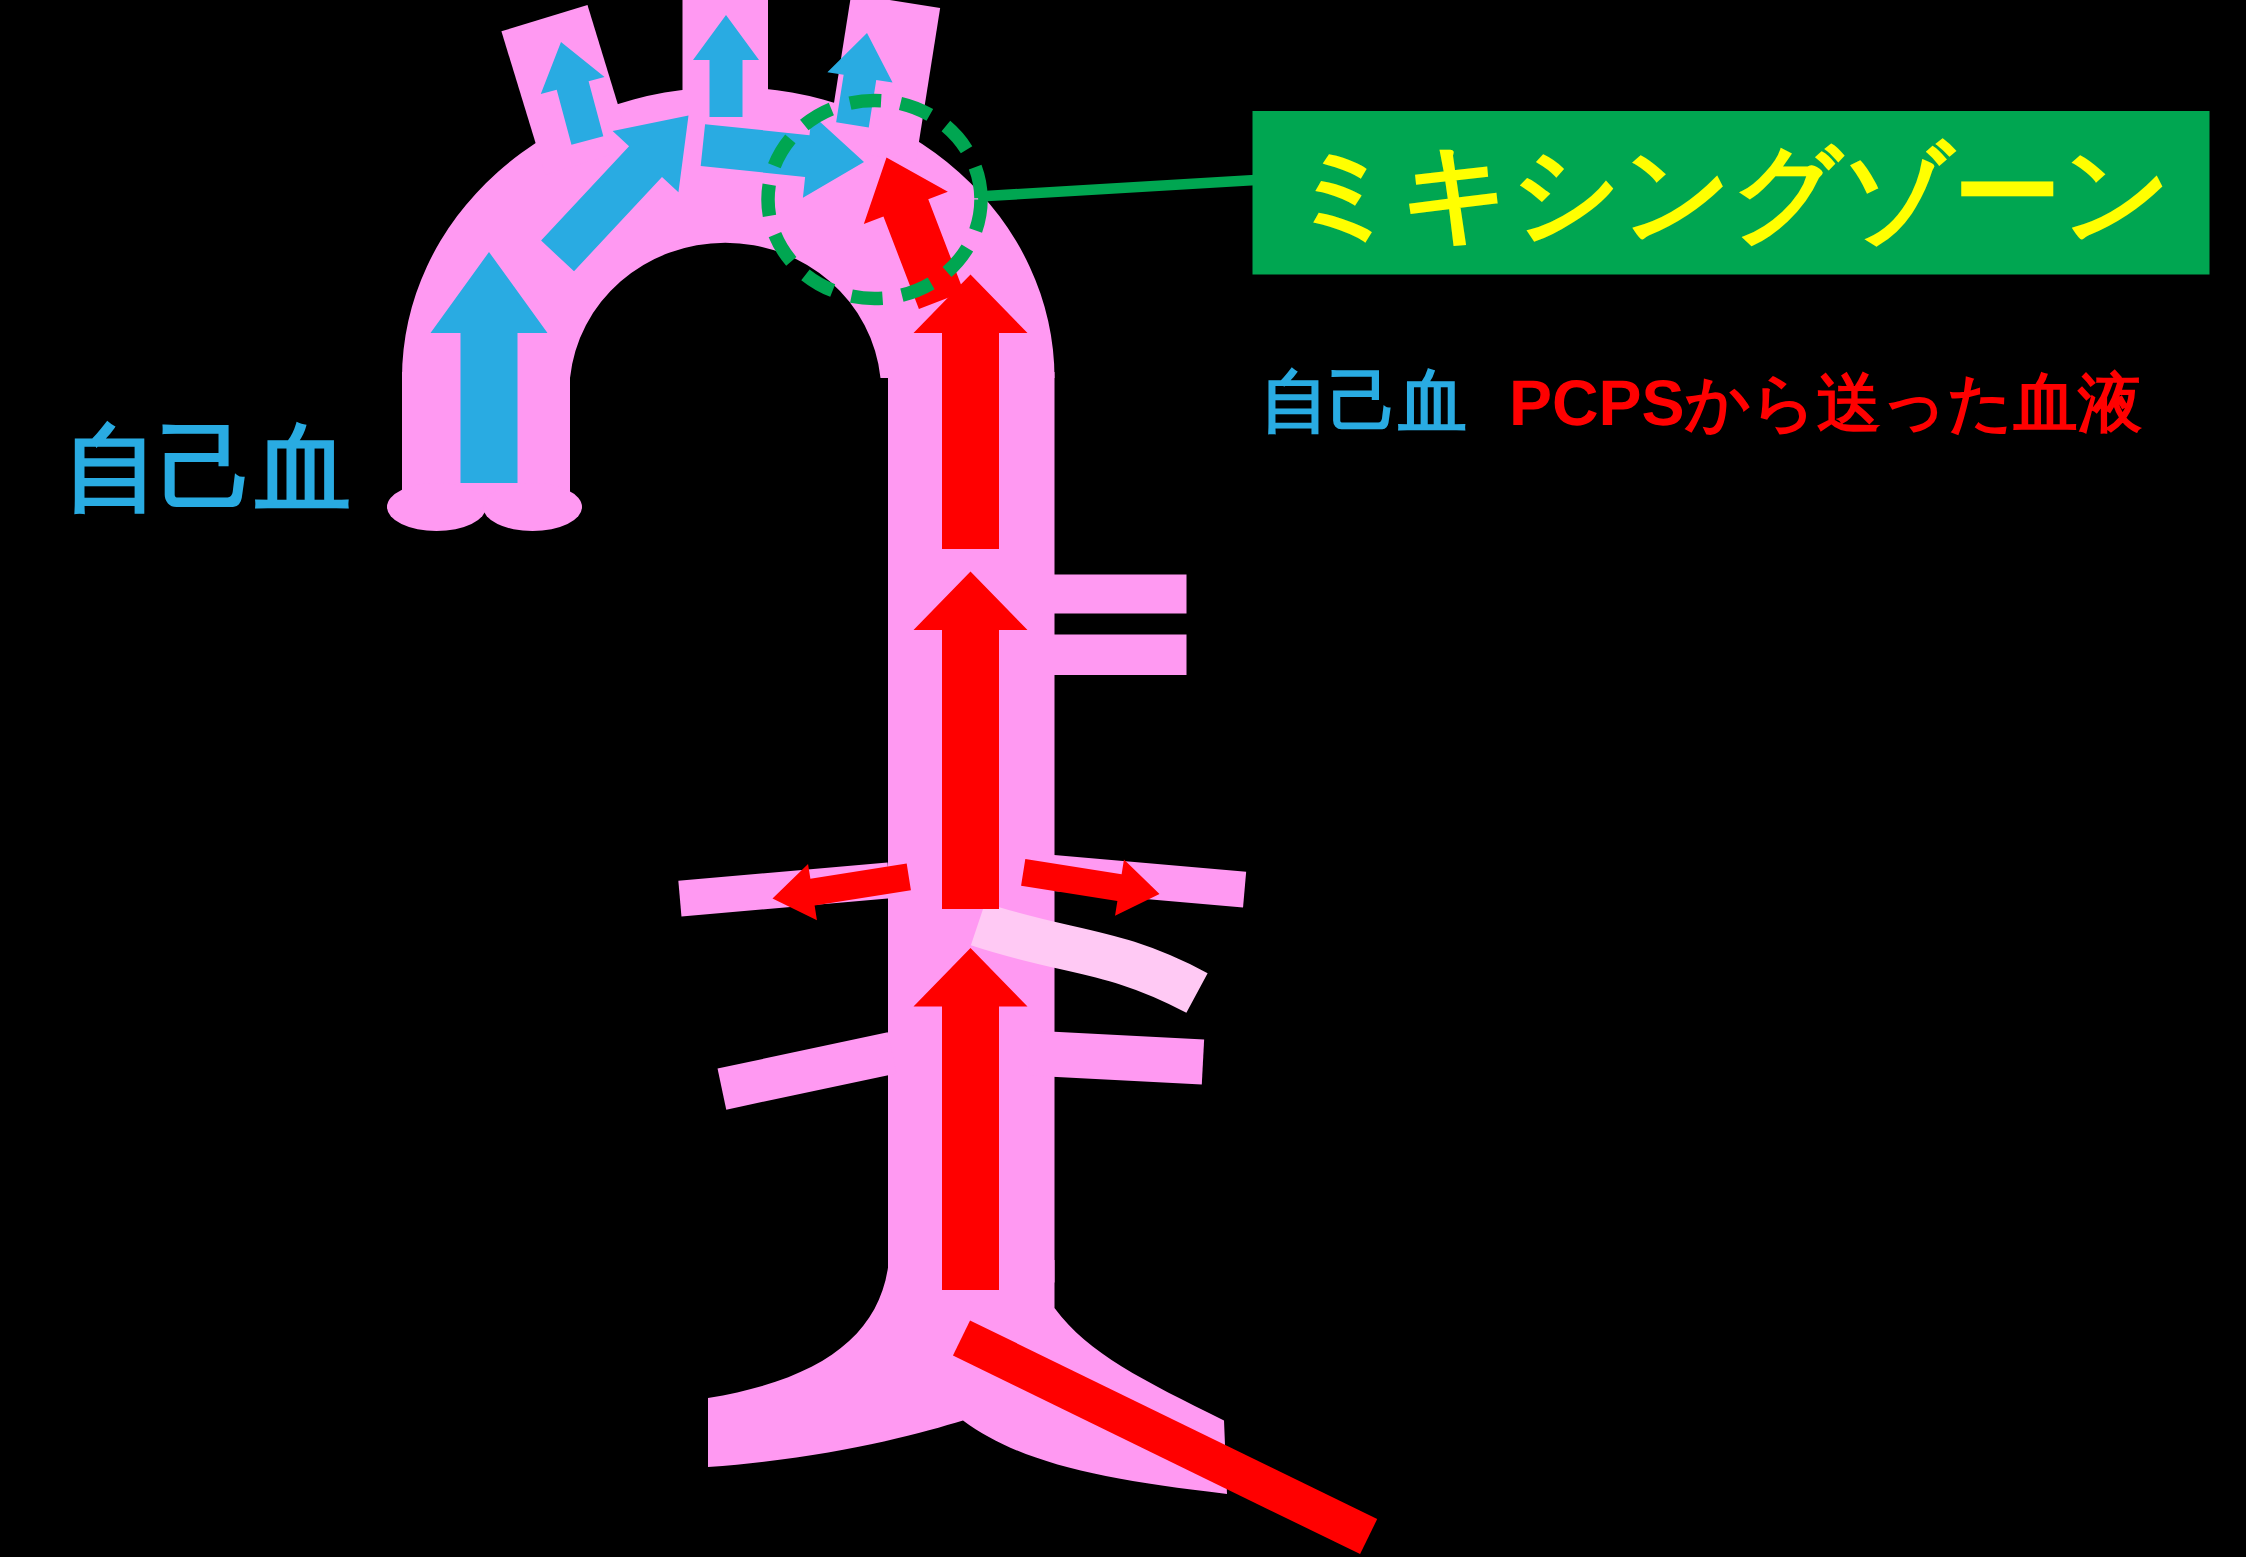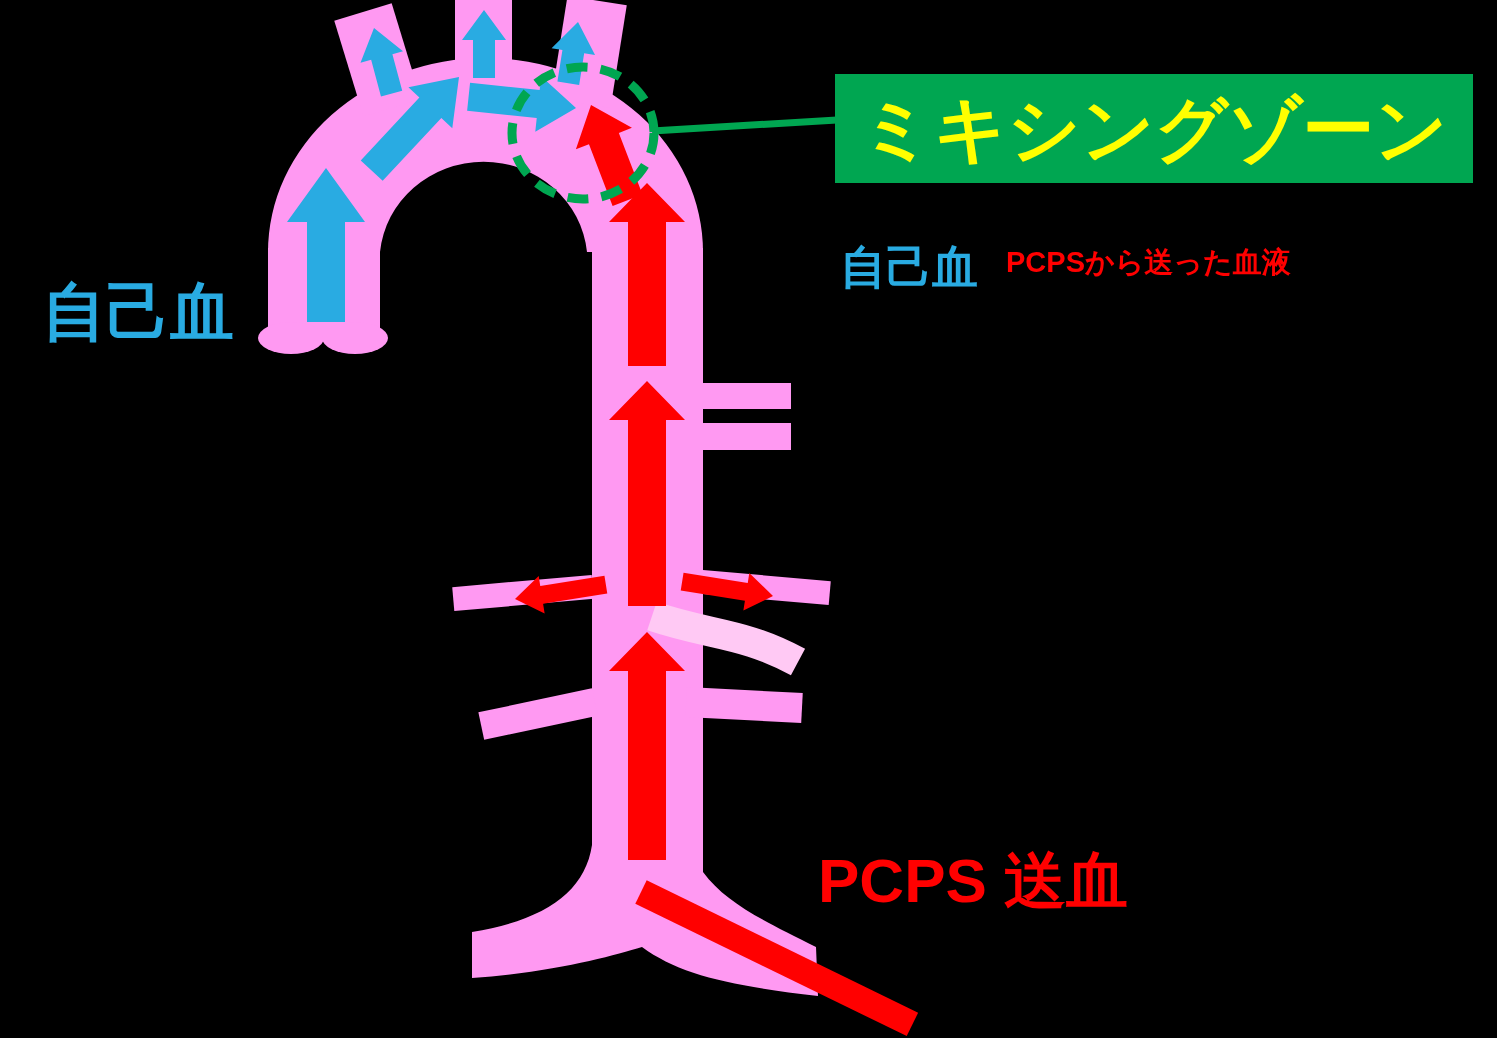--- a/index.html
+++ b/index.html
@@ -18,21 +18,21 @@
   }
   .mixing-box{
     position:absolute;
     left:835px;top:74px;
     width:638px;height:109px;
     display:flex;align-items:center;justify-content:center;
   }
   .mixing-box span{font-size:72px;font-weight:bold;line-height:1;}
   .own-blood-main{left:42px;top:280px;font-size:64px;}
   .legend-own{left:840px;top:244px;font-size:46px;}
-  .legend-pcps{left:1006px;top:248px;font-size:29px;}
+  .legend-pcps{left:1006px;top:248px;font-size:43px;}
   .pcps-supply{left:818px;top:850px;font-size:62px;}
 </style>
 </head>
 <body>
 
 <div class="stage" style="background-color: rgb(0, 0, 0);">
 
   <svg width="1497" height="1038" viewBox="0 0 1497 1038">
 
     <g fill="#FF99F2">
@@ -97,15 +97,14 @@
   <div class="mixing-box" style="background-color: rgb(0, 166, 81);">
     <span style="color: rgb(255, 255, 0);">ミキシングゾーン</span>
   </div>
 
   <div class="label own-blood-main" style="color: rgb(41, 171, 226);">自己血</div>
 
   <div class="label legend-own" style="color: rgb(41, 171, 226);">自己血</div>
 
   <div class="label legend-pcps" style="color: rgb(255, 0, 0);">PCPSから送った血液</div>
 
-  <div class="label pcps-supply" style="color: rgb(255, 0, 0);">PCPS 送血</div>
 
 </div>
 
 </body></html>

